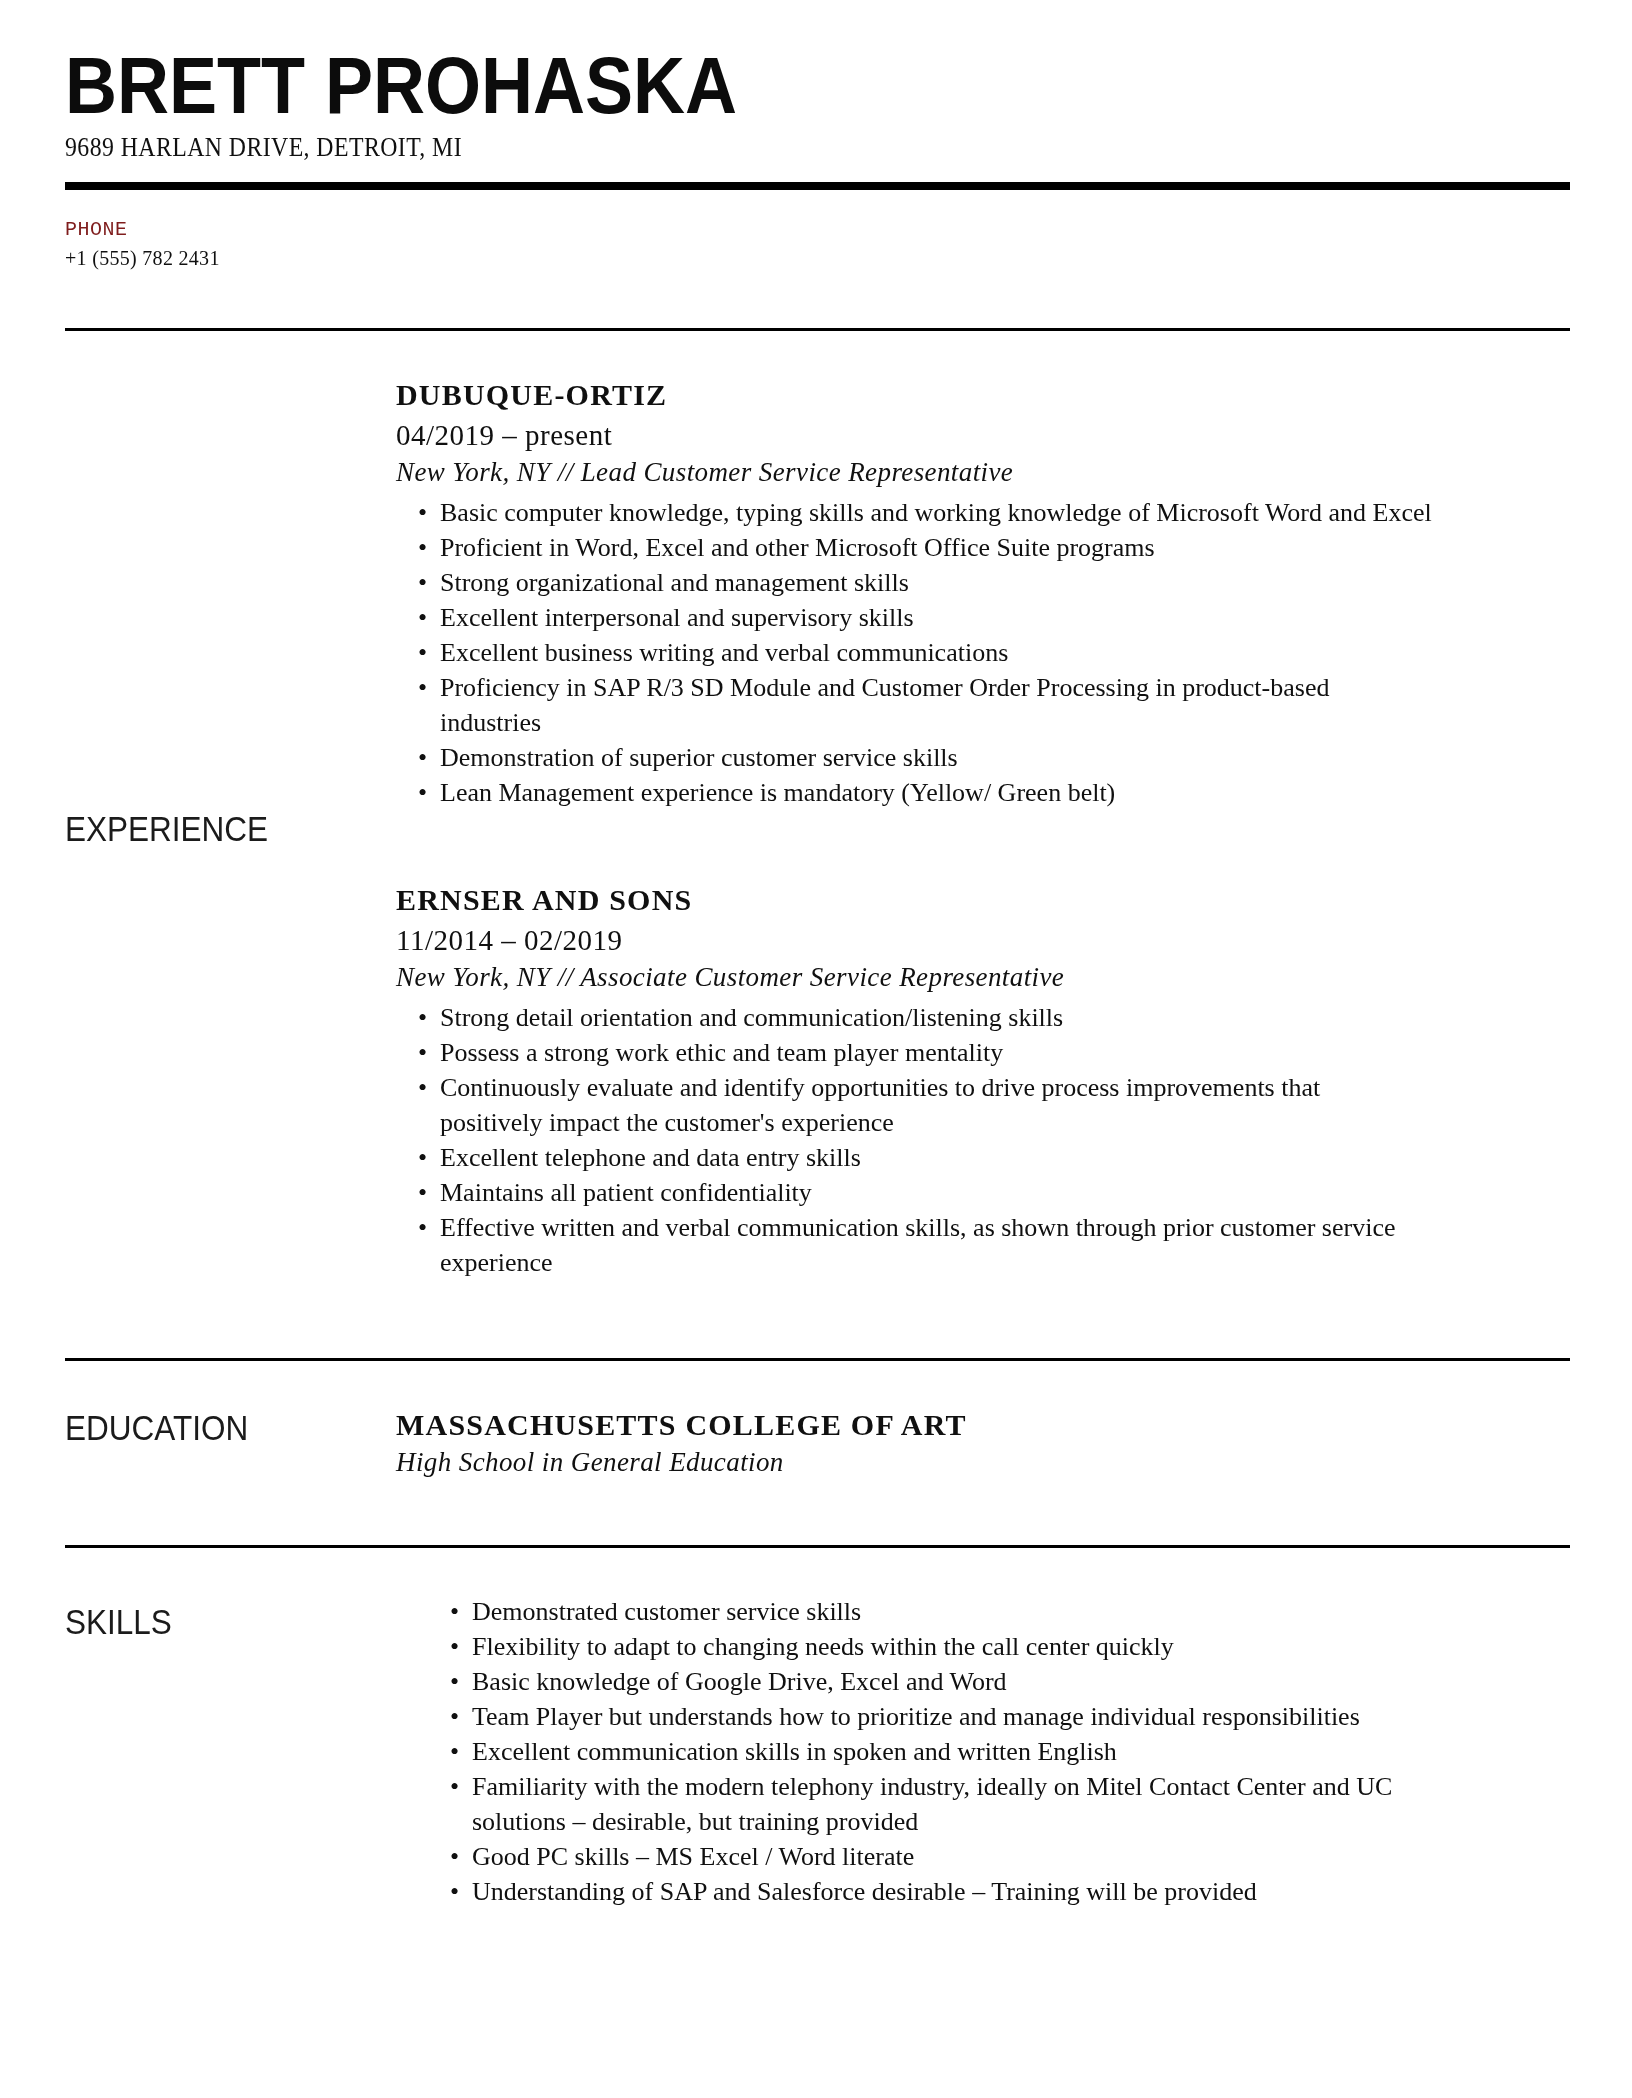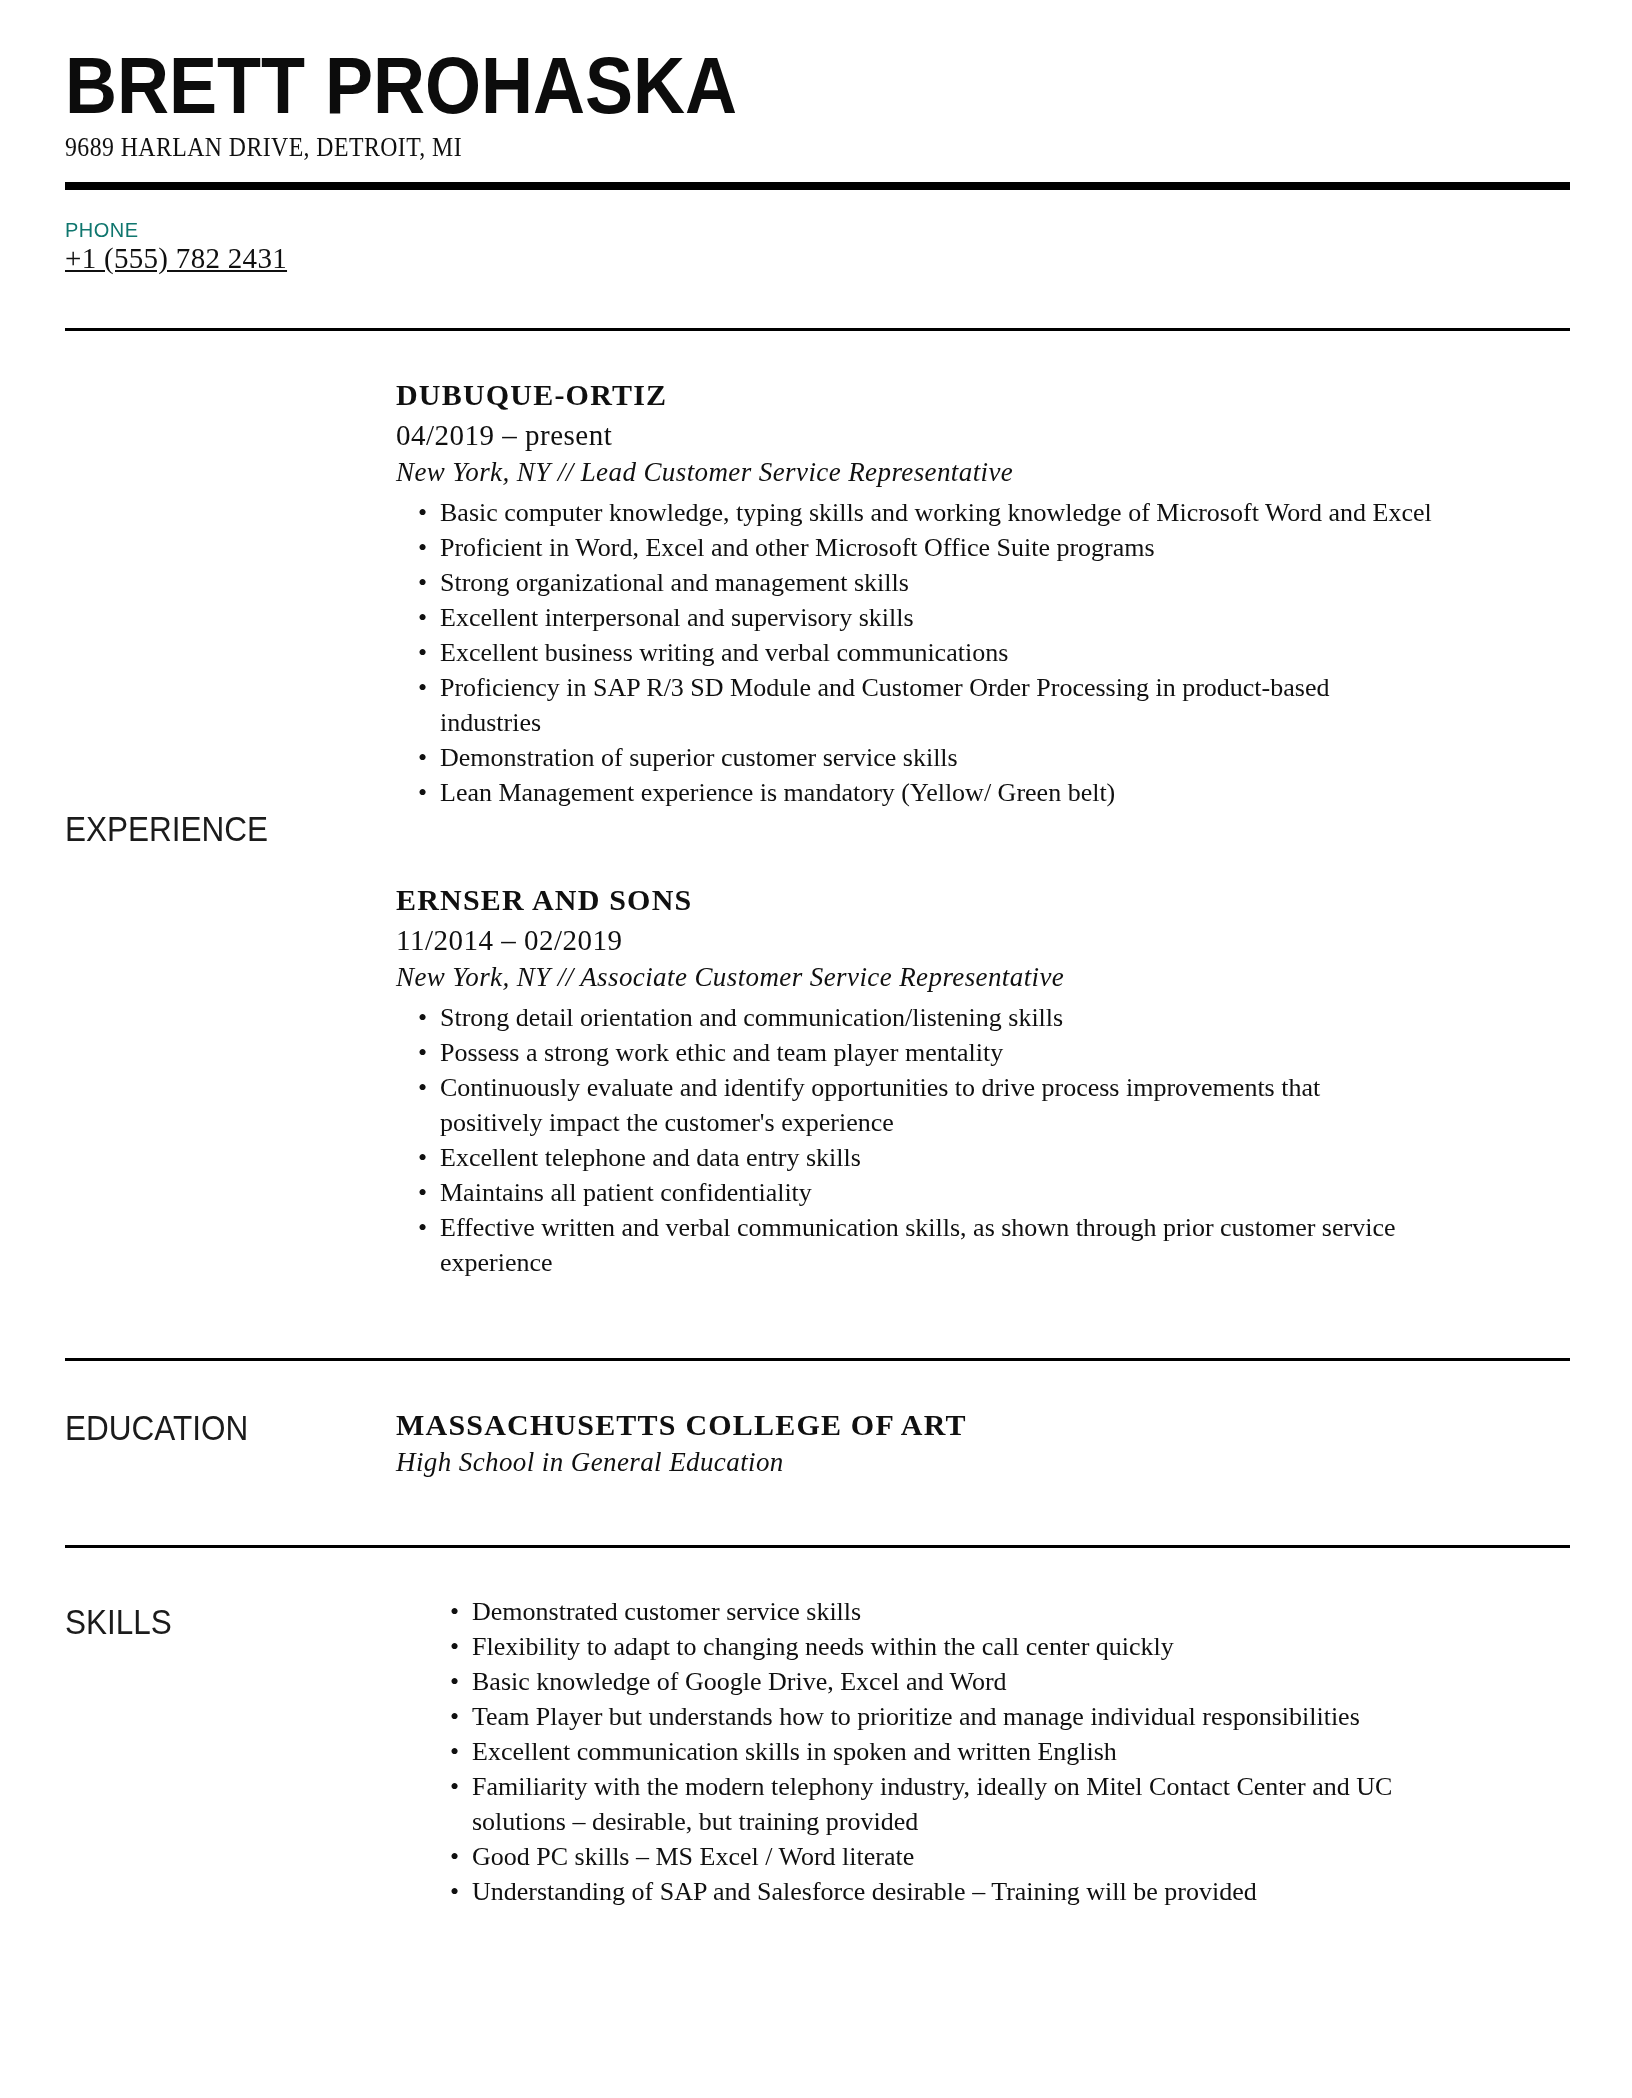--- a/index.html
+++ b/index.html
@@ -19,24 +19,24 @@
     white-space:nowrap; color:#0c0c0c;
   }
   .address { margin-top:6px; font-size:28px; line-height:30px; }
   .address-inner {
     display:inline-block; transform:scaleX(.85); transform-origin:left center;
     letter-spacing:.5px; white-space:nowrap;
   }
   .rule-thick { margin-top:20px; height:8px; }
   .contact-label {
     margin-top:28px;
-    font-family:Liberation Sans, sans-serif;
-    font-size:20px; line-height:24px; letter-spacing:.5px; color:#0f766e;
+    font-family:Liberation Mono, monospace;
+    font-size:20px; line-height:24px; letter-spacing:.5px; color:#7f1d1d;
   }
-  .contact-value { font-size:29px; line-height:32px; letter-spacing:.3px;text-decoration:underline; }
+  .contact-value { font-size:20px; line-height:32px; letter-spacing:.3px; }
 
   .rule-thin { height:3px; }
   .rule-phone { margin-top:54px; }
   .rule-exp-edu { margin-top:78px; }
   .rule-edu-skills { margin-top:65px; }
 
   
   .section { display:flex; align-items:flex-start; }
   .label-col { width:331px; flex:none; }
   .section-label {

